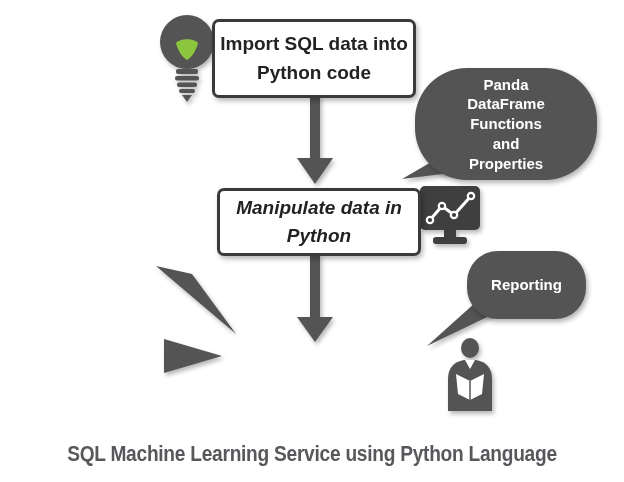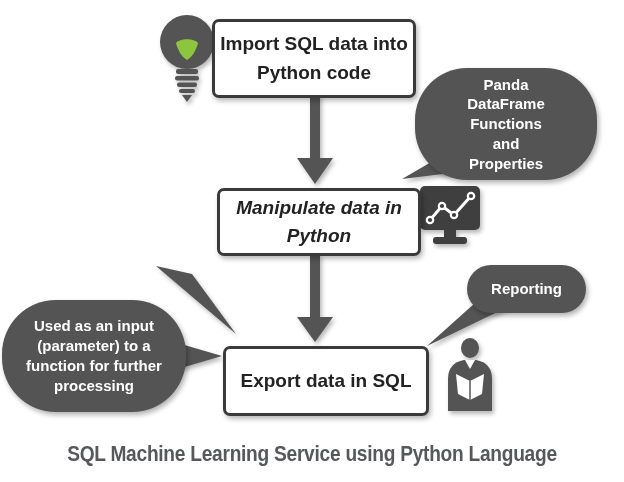--- a/index.html
+++ b/index.html
@@ -23,21 +23,21 @@
     display:flex;align-items:center;justify-content:center;text-align:center;
     font-size:15px;font-weight:600;line-height:1.32;
     box-shadow:2px 3px 5px rgba(0,0,0,0.30);
   }
   #bubble-panda{left:415px;top:68px;width:182px;height:112px;border-radius:52px;}
   #bubble-panda span{width:100px;}
   #bubble-publishing{left:56px;top:223px;width:139px;height:62px;border-radius:31px;}
   #bubble-publishing span{width:112px;}
   #bubble-input{left:2px;top:300px;width:184px;height:112px;border-radius:54px;}
   #bubble-input span{width:140px;}
-  #bubble-reporting{left:467px;top:251px;width:119px;height:48px;border-radius:31px;margin-top:14px;}
+  #bubble-reporting{left:467px;top:251px;width:119px;height:68px;border-radius:31px;}
   .icon{position:absolute;z-index:2;}
   #icon-lightbulb{left:155px;top:12px;}
   #icon-monitor{left:419px;top:185px;}
   #icon-person{left:444px;top:337px;}
   .title{
     position:absolute;left:0;right:0;top:441px;z-index:2;text-align:center;
     font-size:22px;font-weight:bold;color:#57585b;letter-spacing:-0.3px;
     transform:scaleX(0.87);transform-origin:center;
   }
 </style>
@@ -60,29 +60,23 @@
     <polygon class="shadow" points="164,339 164,373 222,356" fill="#545454"></polygon>
     <polygon class="shadow" points="485,294 514,304 427,346" fill="#545454"></polygon>
   </svg>
 
   <div class="box" id="box-import">
     <span>Import SQL data into Python code</span>
   </div>
   <div class="box" id="box-manipulate">
     <span>Manipulate data in Python</span>
   </div>
-  <div class="box" id="box-export">
-    <span>Export data in SQL</span>
-  </div>
 
   <div class="bubble" id="bubble-panda">
     <span>Panda DataFrame Functions and Properties</span>
-  </div>
-  <div class="bubble" id="bubble-input">
-    <span>Used as an input (parameter) to a function for further processing</span>
   </div>
   <div class="bubble" id="bubble-reporting">
     <span>Reporting</span>
   </div>
 
   <svg class="icon shadow" id="icon-lightbulb" width="64" height="90" viewBox="0 0 64 90">
     <circle cx="32" cy="30" r="27" fill="#545454"></circle>
     <path d="M21,31 C25,26 39,26 43,31 C41,39 37,45 32,48 C27,45 23,39 21,31 Z" fill="#8cc63e"></path>
     <rect x="21" y="57" width="22" height="5" rx="2" fill="#545454"></rect>
     <rect x="20" y="64" width="24" height="4.5" rx="2" fill="#545454"></rect>

